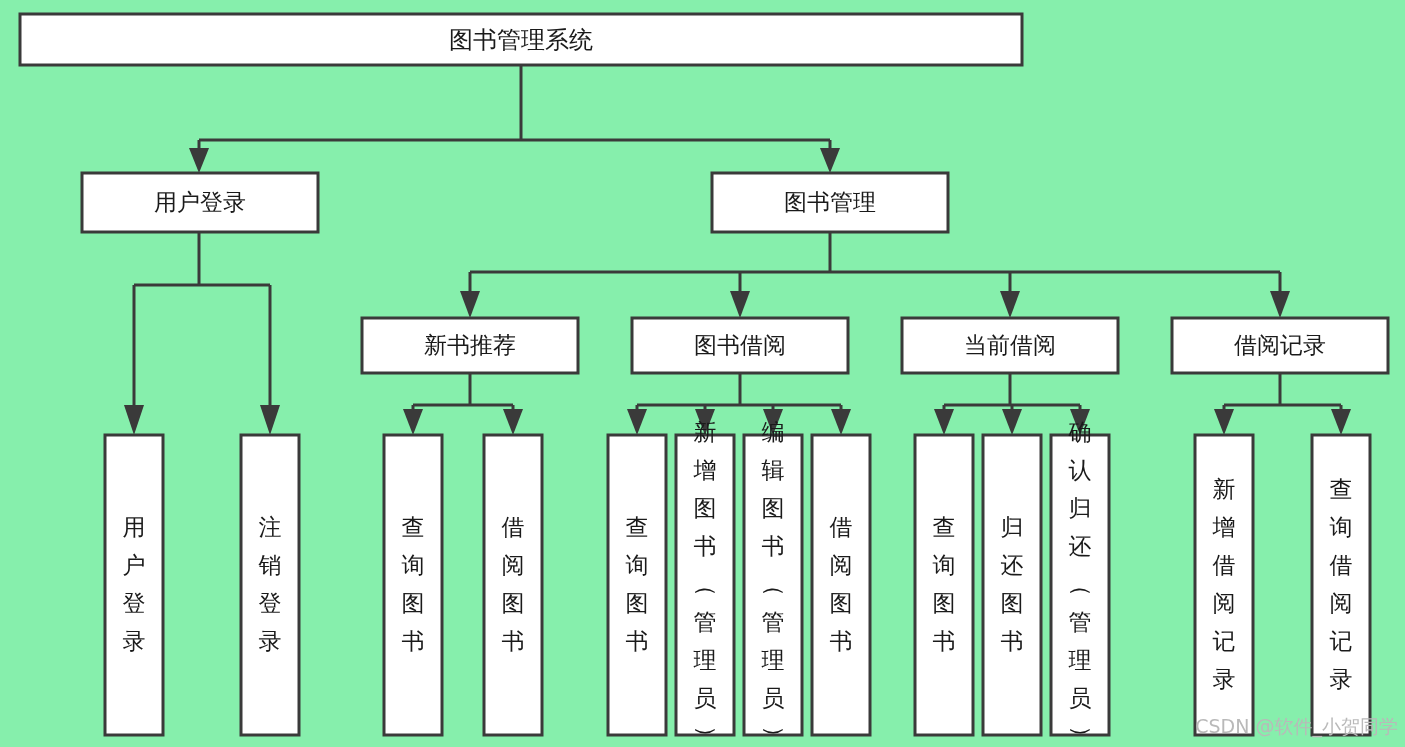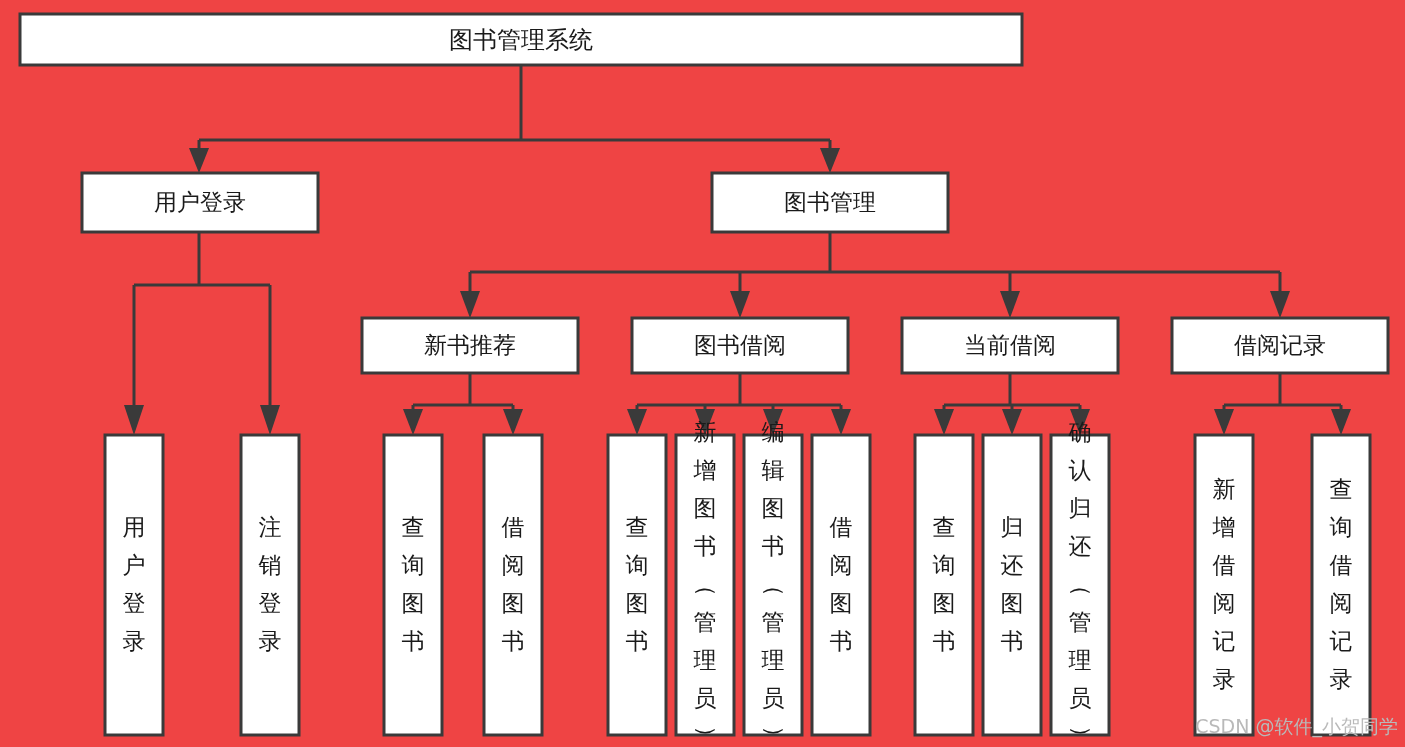--- a/index.html
+++ b/index.html
@@ -8,21 +8,21 @@
     padding: 0;
     background: #ffffff;
   }
   body {
     font-family: "DejaVu Sans", "Liberation Sans", sans-serif;
   }
   #diagram-root {
     position: relative;
     width: 1405px;
     height: 747px;
-    background: #ef4444;
+    background: #86efac;
     overflow: hidden;
   }
   svg.chart-svg {
     position: absolute;
     top: 0;
     left: 0;
     width: 1405px;
     height: 747px;
     display: block;
   }

